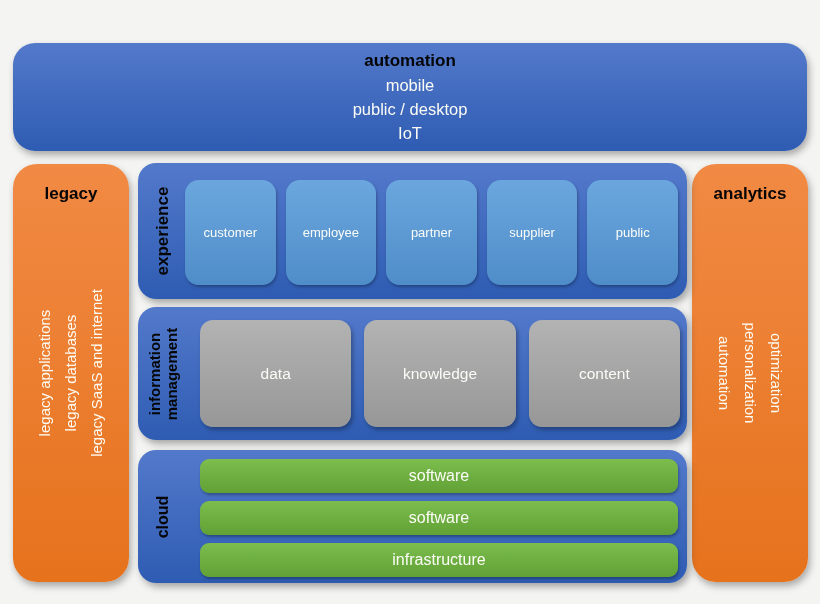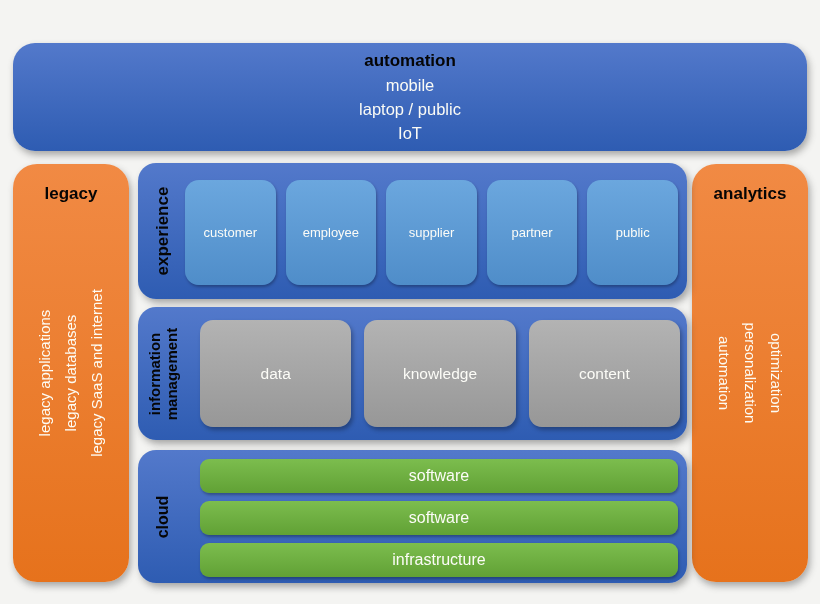--- a/index.html
+++ b/index.html
@@ -116,21 +116,21 @@
   }
 </style>
 </head>
 <body>
 
 <div class="canvas">
 
   <div class="top-band">
     <div class="band-title">automation</div>
     <div class="band-line">mobile</div>
-    <div class="band-line">laptop / public</div>
+    <div class="band-line">public / desktop</div>
     <div class="band-line">IoT</div>
   </div>
 
   <div class="side-panel side-left">
     <div class="side-title">legacy</div>
     <div class="side-rot-wrap">
       <div class="side-rot-lines rot-ccw">
         <div>legacy applications</div>
         <div>legacy databases</div>
         <div>legacy SaaS and internet</div>
@@ -149,22 +149,22 @@
     </div>
   </div>
 
   <div class="section sec-experience">
     <div class="sec-label">
       <div class="rot">experience</div>
     </div>
     <div class="exp-row">
       <div class="exp-box">customer</div>
       <div class="exp-box">employee</div>
+      <div class="exp-box">partner</div>
       <div class="exp-box">supplier</div>
-      <div class="exp-box">partner</div>
       <div class="exp-box">public</div>
     </div>
   </div>
 
   <div class="section sec-info">
     <div class="sec-label">
       <div class="rot">
         <div>information</div>
         <div>management</div>
       </div>

